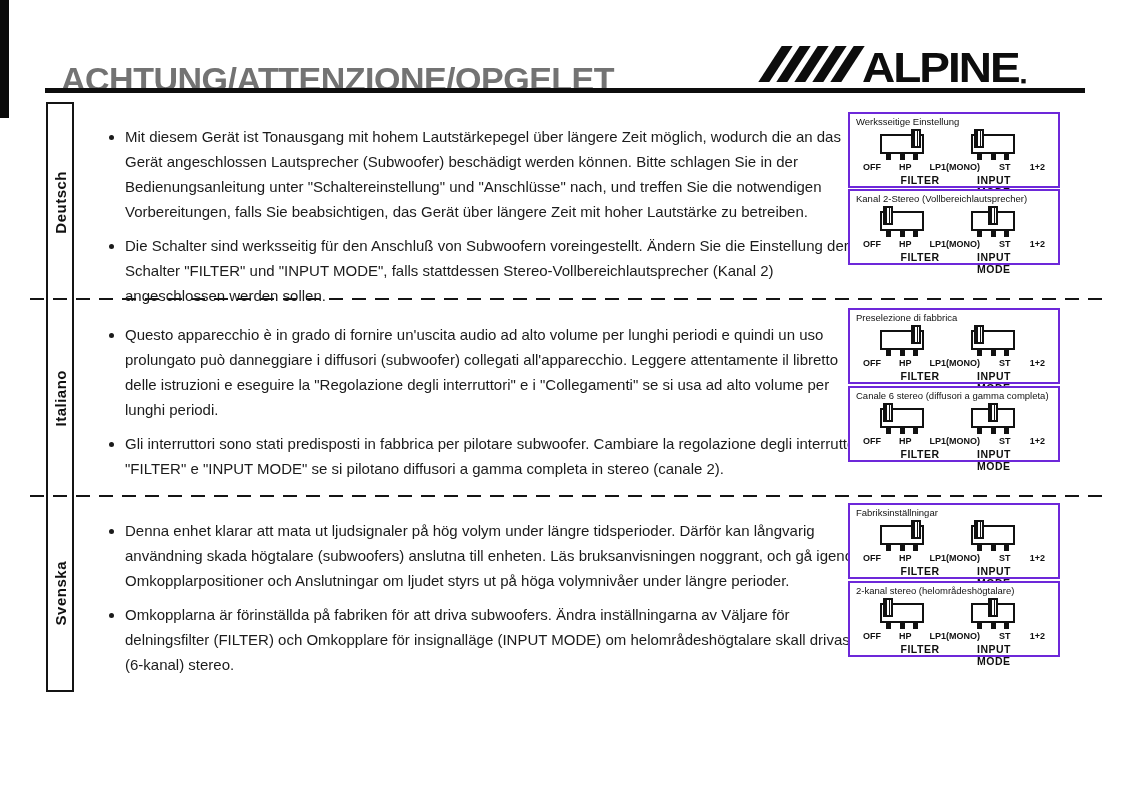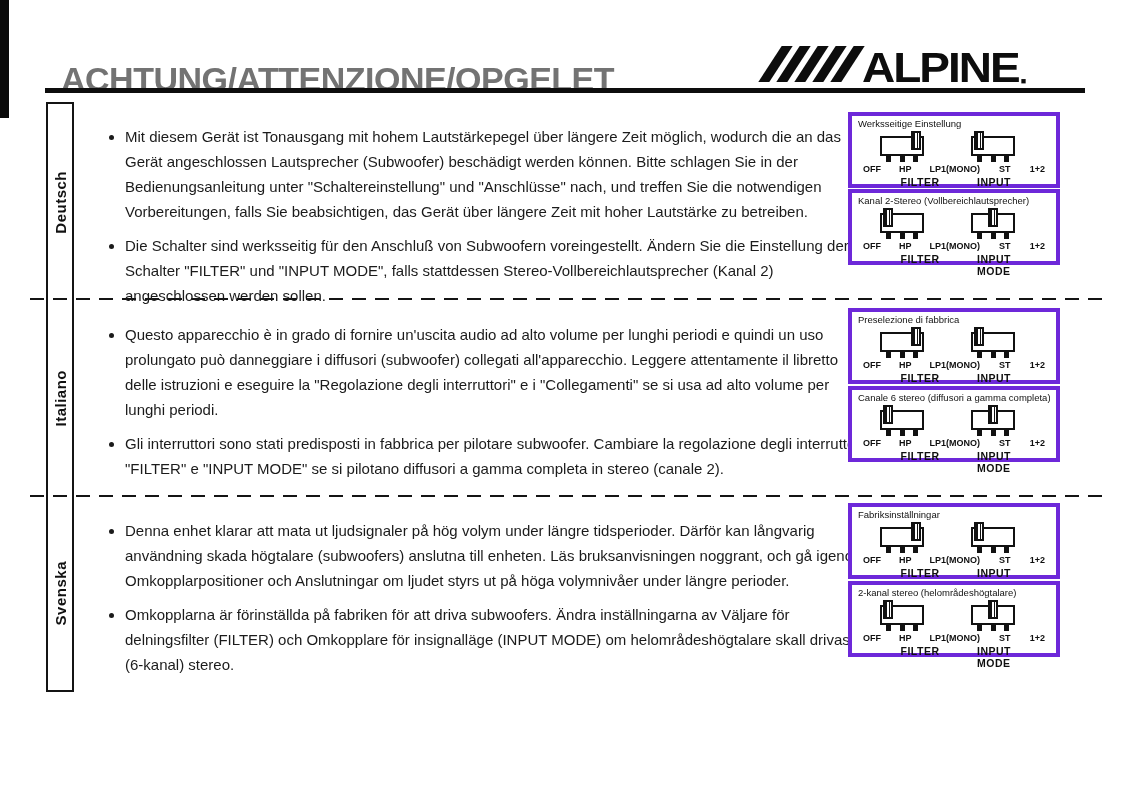--- a/index.html
+++ b/index.html
@@ -40,21 +40,21 @@
 
   
   .bullets{position:absolute;left:92px;width:742px;margin:16px;padding-left:17px;
            font-size:15px;line-height:25px;color:#1b1b1b;}
   .bullets li{margin-bottom:9px;}
   .b-0{top:108px;}
   .b-1{top:306px;}
   .b-2{top:502px;}
 
   
-  .diagram{position:absolute;left:848px;width:212px;height:76px;border:4px solid #6d28d9;
+  .diagram{position:absolute;left:848px;width:212px;height:76px;border:2px solid #6d28d9;
            background:#fff;box-sizing:border-box;padding:2px 6px 0 6px;}
   .cap{font-size:9.5px;line-height:11px;color:#111;white-space:nowrap;overflow:hidden;}
   .sw-row{display:flex;justify-content:center;padding:0 2px;}
   .sw-unit{display:flex;flex-direction:column;align-items:center;}
   .sw-filter{width:78px;}
   .sw-input{width:104px;}
   .sw-glyph{margin-top:7px;display:flex;flex-direction:column;align-items:center;}
   .sw-body{position:relative;width:44px;height:20px;border:2px solid #111;background:#fff;box-sizing:border-box;}
   .knob{position:absolute;top:-7px;width:10px;height:19px;border:2px solid #111;box-sizing:border-box;
         background:repeating-linear-gradient(90deg,#111 0 1.5px,#fff 1.5px 3.5px);}

